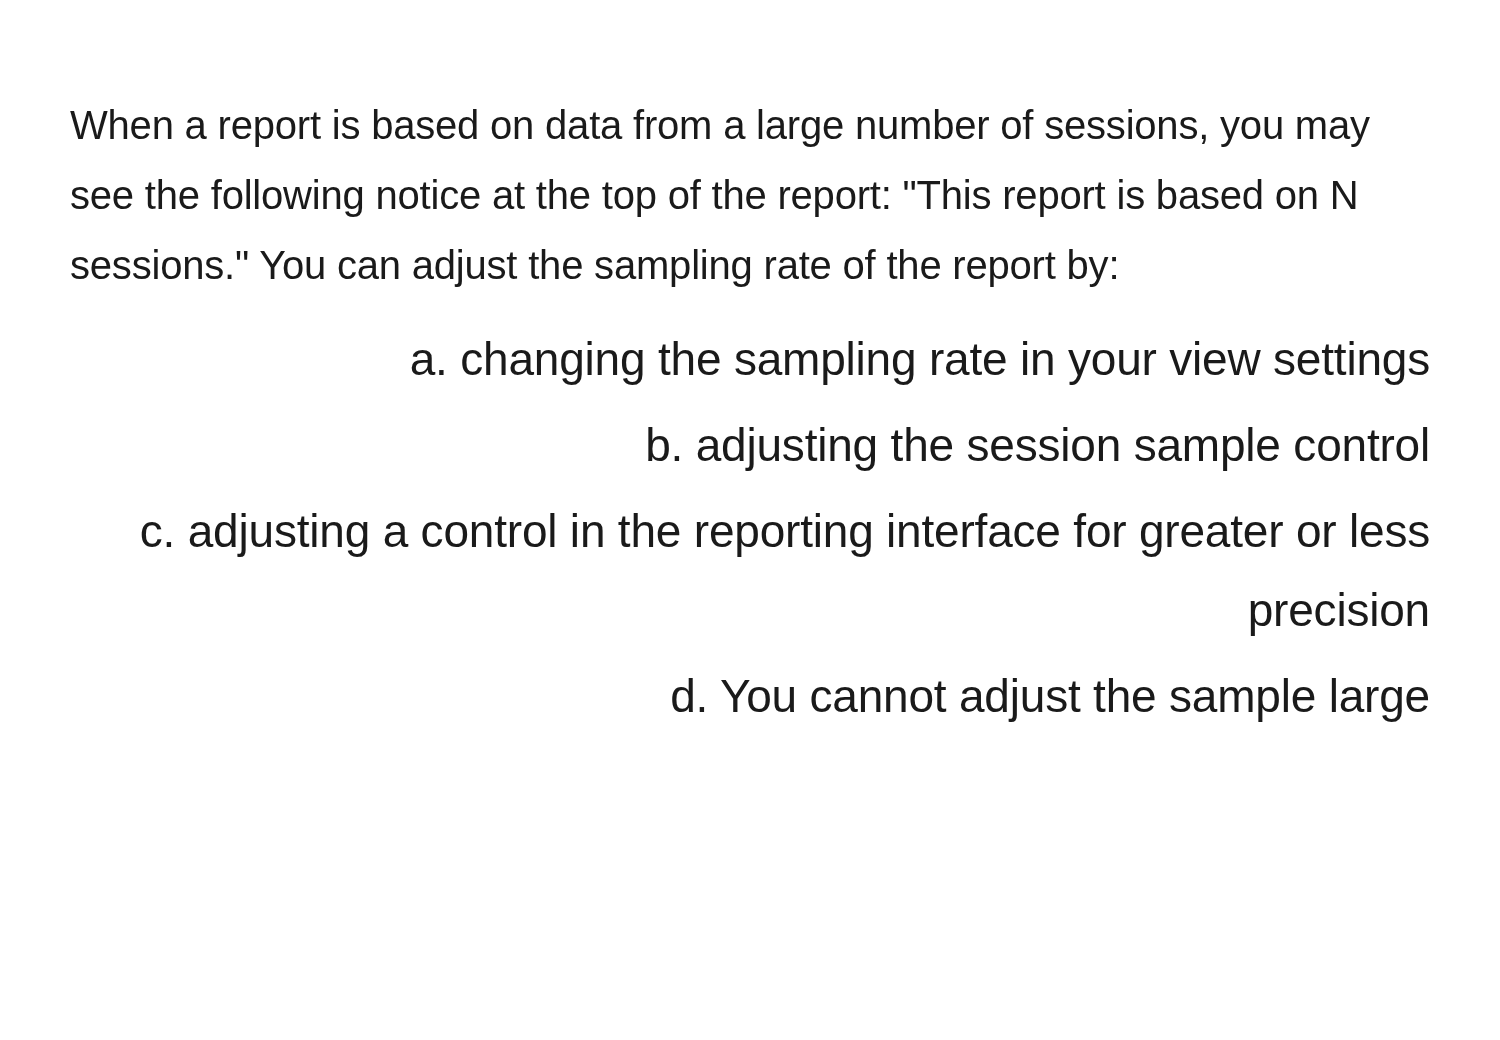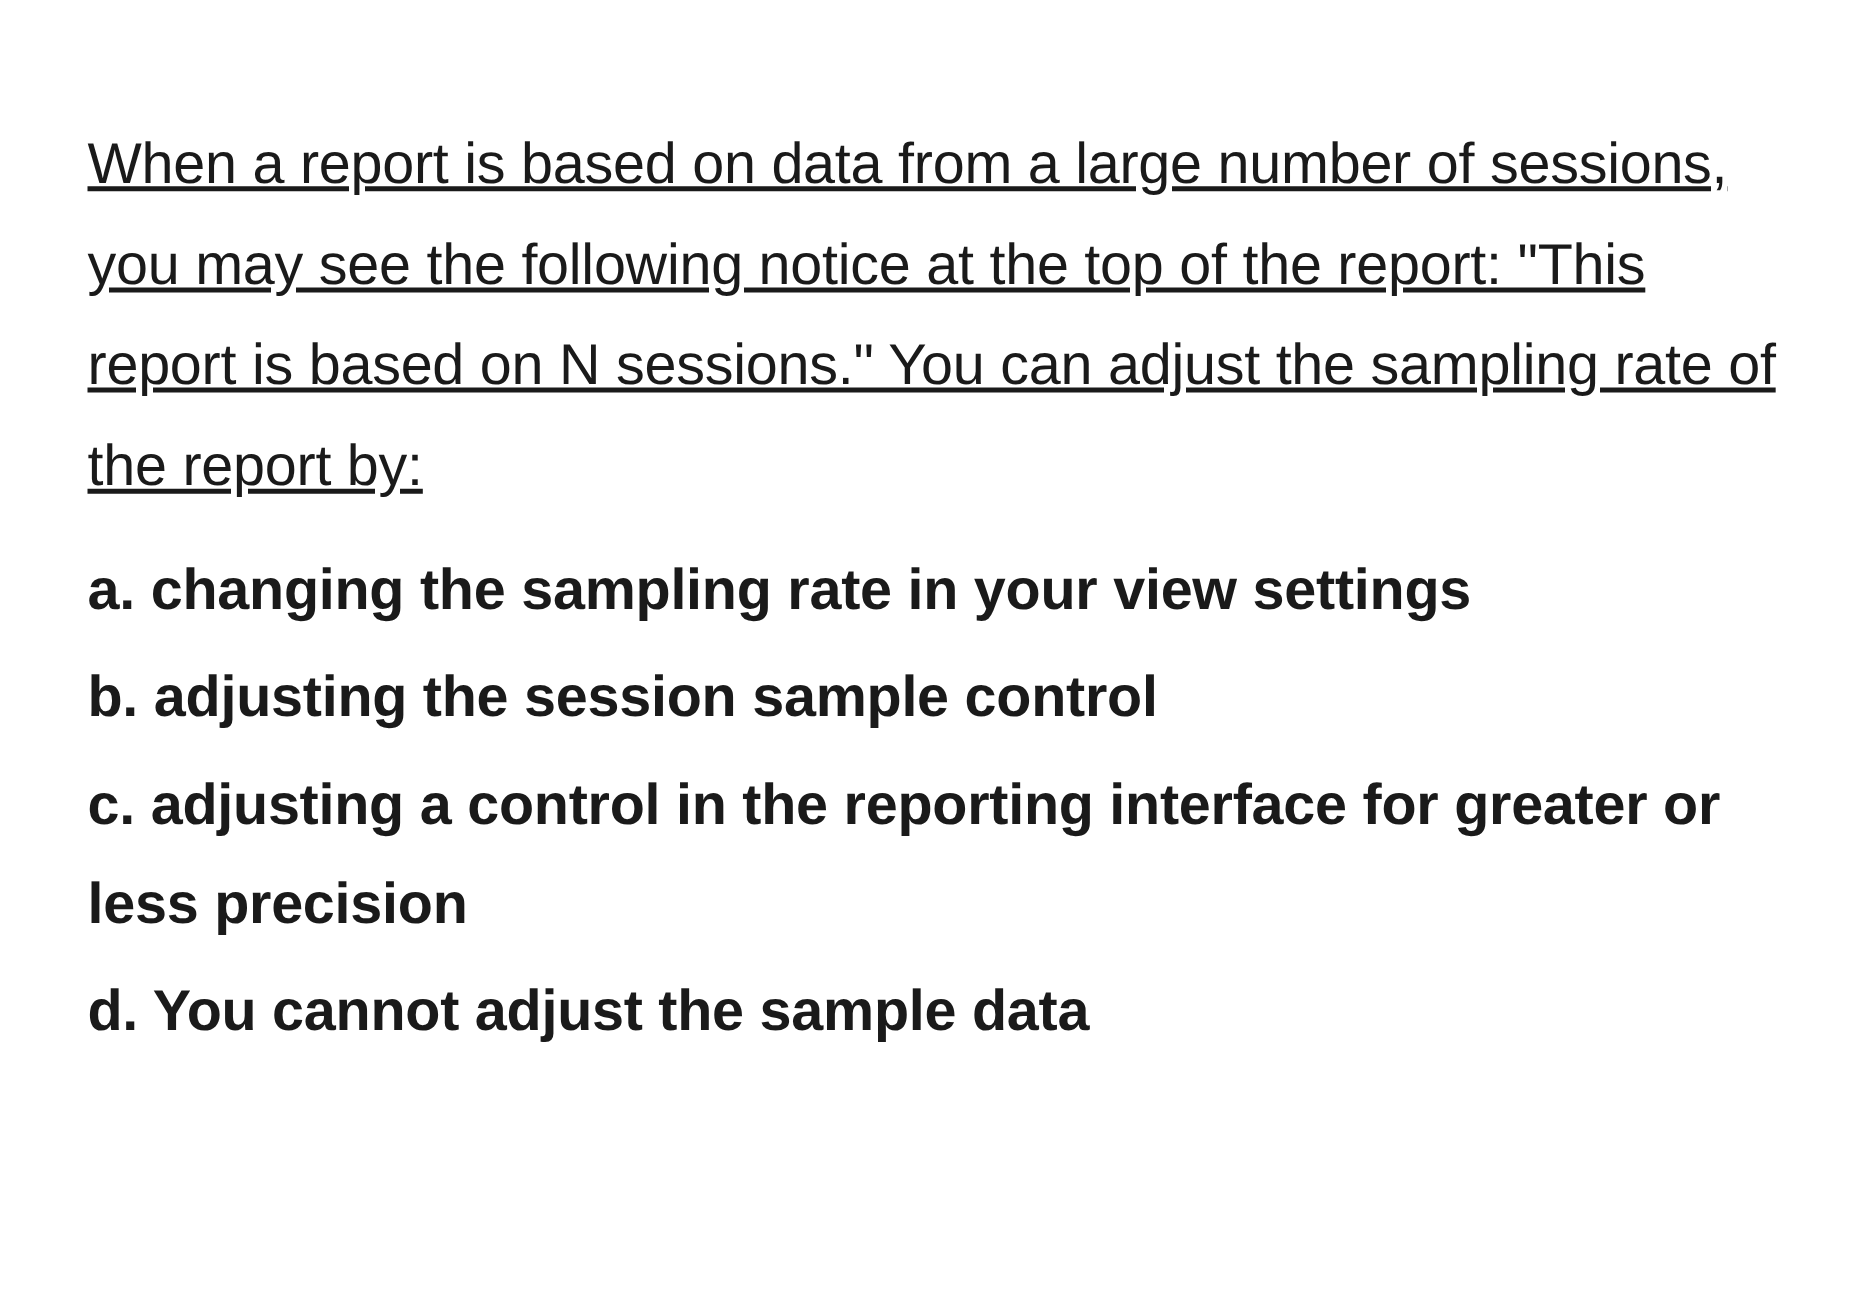--- a/index.html
+++ b/index.html
@@ -12,33 +12,33 @@
       height: 1040px;
       background: #ffffff;
       font-family: -apple-system, BlinkMacSystemFont, "Segoe UI", Helvetica, Arial, sans-serif;
       color: #1a1a1a;
       padding: 90px 70px 70px 70px;
     }
     .content {
       max-width: 1380px;
     }
     .question {
-      font-size: 46px;
+      font-size: 40px;
       line-height: 1.75;
       font-weight: 400;
       margin-bottom: 20px;
       letter-spacing: -0.2px;
-      text-decoration: underline;
     }
     .option {
       font-size: 46px;
       line-height: 1.7;
-      font-weight: 700;
+      font-weight: 400;
       margin-bottom: 8px;
       letter-spacing: -0.2px;
+      text-align: right;
     }
     .opt-label {
       display: inline;
     }
     .opt-text {
       display: inline;
     }
   </style>
 </head>
 <body>
@@ -52,15 +52,15 @@
 
   <p class="option">
     <span class="opt-label">b. </span><span class="opt-text">adjusting the session sample control</span>
   </p>
 
   <p class="option">
     <span class="opt-label">c. </span><span class="opt-text">adjusting a control in the reporting interface for greater or less precision</span>
   </p>
 
   <p class="option">
-    <span class="opt-label">d. </span><span class="opt-text">You cannot adjust the sample data</span>
+    <span class="opt-label">d. </span><span class="opt-text">You cannot adjust the sample large</span>
   </p>
 </div>
 
 </body></html>

